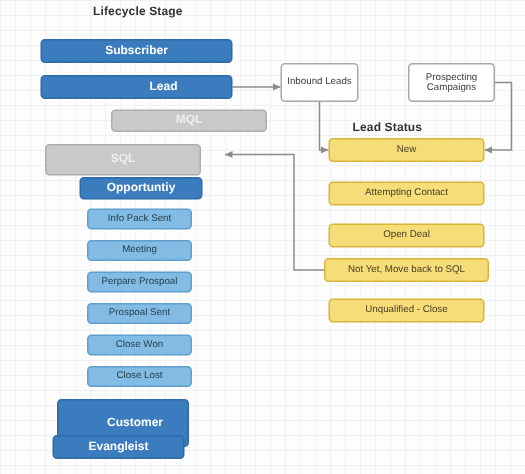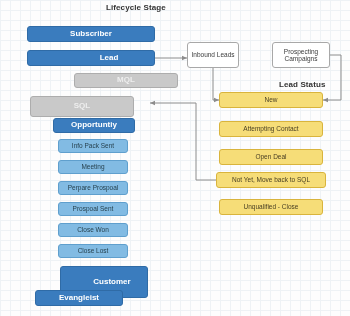--- a/index.html
+++ b/index.html
@@ -39,21 +39,20 @@
     line-height: 1.1;
     white-space: nowrap;
   }
   .title {
     position: absolute;
     font-size: 8px;
     font-weight: bold;
     color: #333333;
     letter-spacing: 0.1px;
     white-space: nowrap;
-    padding-left: 44px;
   }
   
   .n-primary {
     background: #3a7cbe;
     border: 1px solid #2f6ba6;
     color: #ffffff;
     font-size: 8px;
     font-weight: bold;
   }
   .n-muted {
@@ -115,21 +114,21 @@
       <div class="node n-primary" style="left: 27px; top: 50px; width: 128px; height: 16px; padding-left: 36px;">Lead</div>
       <div class="node n-muted" style="left: 46px; top: 73px; width: 104px; height: 15px; margin-left: 28px;">MQL</div>
       <div class="node n-muted" style="left: 30px; top: 96px; width: 104px; height: 21px;">SQL</div>
       <div class="node n-primary" style="left: 53px; top: 118px; width: 82px; height: 15px;">Opportuntiy</div>
       <div class="node n-light" style="left: 58px; top: 139px; width: 70px; height: 14px;">Info Pack Sent</div>
       <div class="node n-light" style="left: 58px; top: 160px; width: 70px; height: 14px;">Meeting</div>
       <div class="node n-light" style="left: 58px; top: 181px; width: 70px; height: 14px;">Perpare Prospoal</div>
       <div class="node n-light" style="left: 58px; top: 202px; width: 70px; height: 14px;">Prospoal Sent</div>
       <div class="node n-light" style="left: 58px; top: 223px; width: 70px; height: 14px;">Close Won</div>
       <div class="node n-light" style="left: 58px; top: 244px; width: 70px; height: 14px;">Close Lost</div>
-      <div class="node n-primary" style="left: 60px; top: 266px; width: 88px; height: 32px; padding-left: 16px;">Customer</div>
+      <div class="node n-primary" style="left: 38px; top: 266px; width: 88px; height: 32px; padding-left: 16px;">Customer</div>
       <div class="node n-primary" style="left: 35px; top: 290px; width: 88px; height: 16px;">Evangleist</div>
       <div class="node n-plain" style="left: 187px; top: 42px; width: 52px; height: 26px;">Inbound Leads</div>
       <div class="node n-plain" style="left: 272px; top: 42px; width: 58px; height: 26px;">Prospecting Campaigns</div>
       <div class="node n-accent" style="left: 219px; top: 92px; width: 104px; height: 16px;">New</div>
       <div class="node n-accent" style="left: 219px; top: 121px; width: 104px; height: 16px;">Attempting Contact</div>
       <div class="node n-accent" style="left: 219px; top: 149px; width: 104px; height: 16px;">Open Deal</div>
       <div class="node n-accent" style="left: 216px; top: 172px; width: 110px; height: 16px;">Not Yet, Move back to SQL</div>
       <div class="node n-accent" style="left: 219px; top: 199px; width: 104px; height: 16px;">Unqualified - Close</div>
     </div>
 

